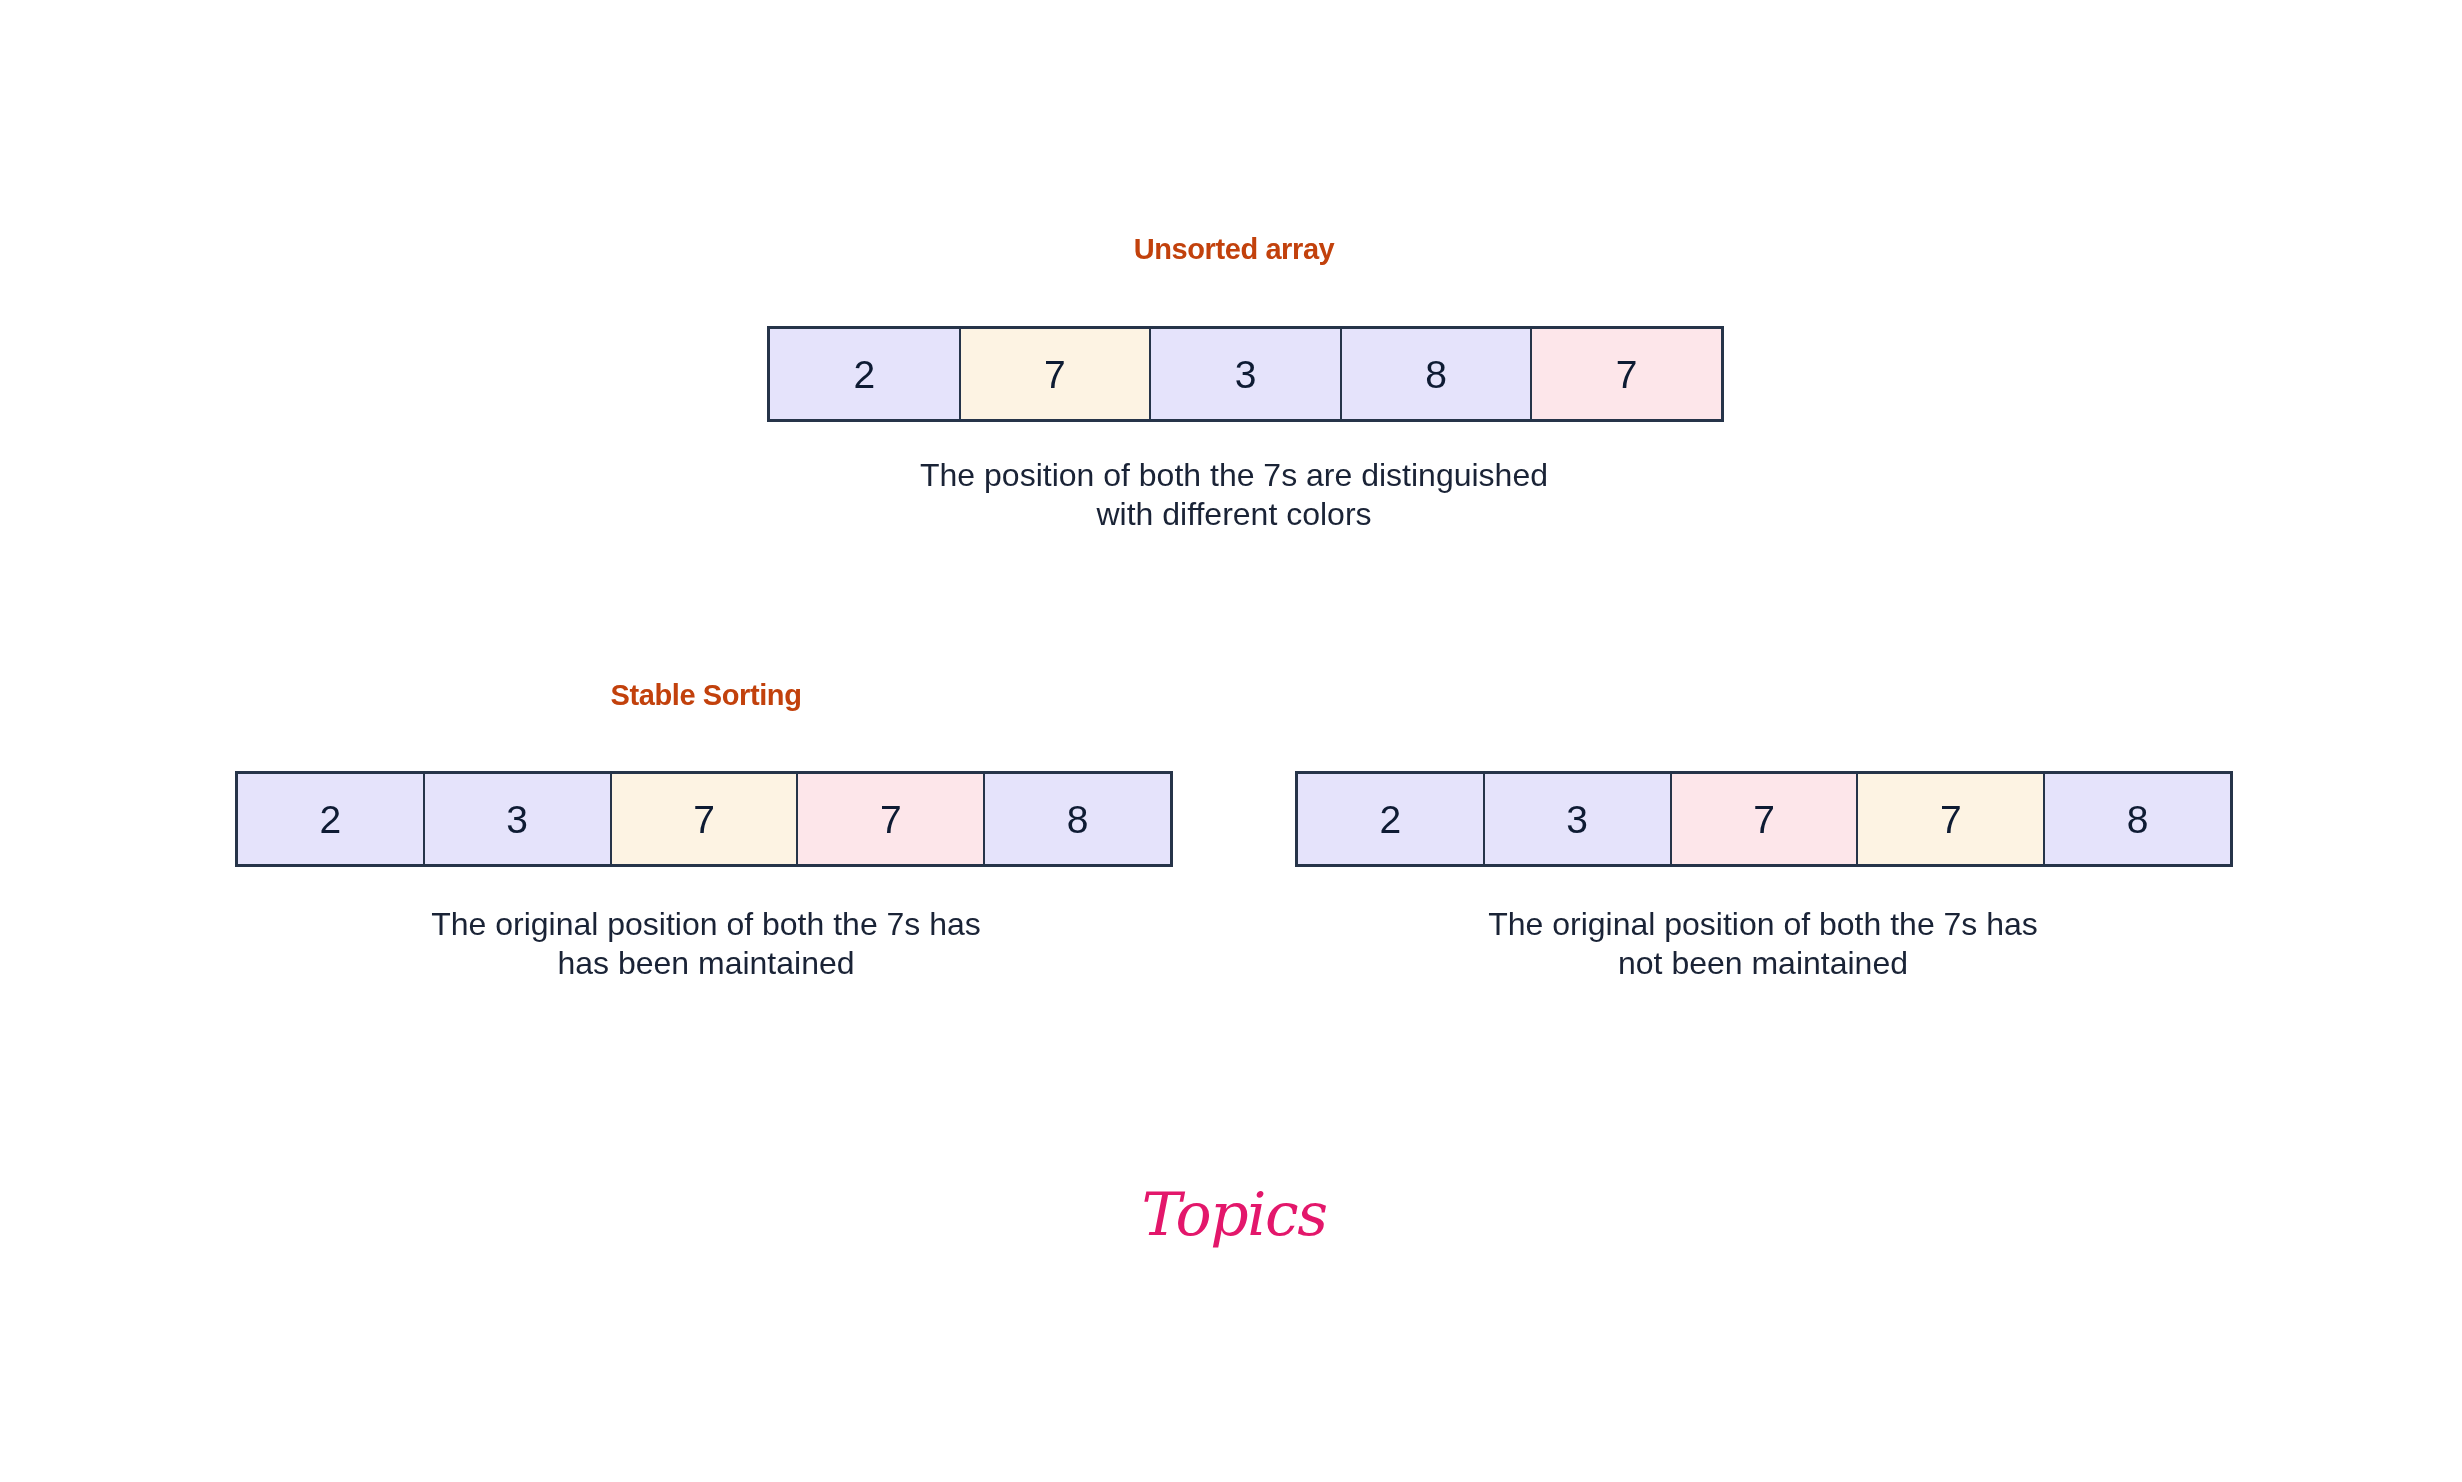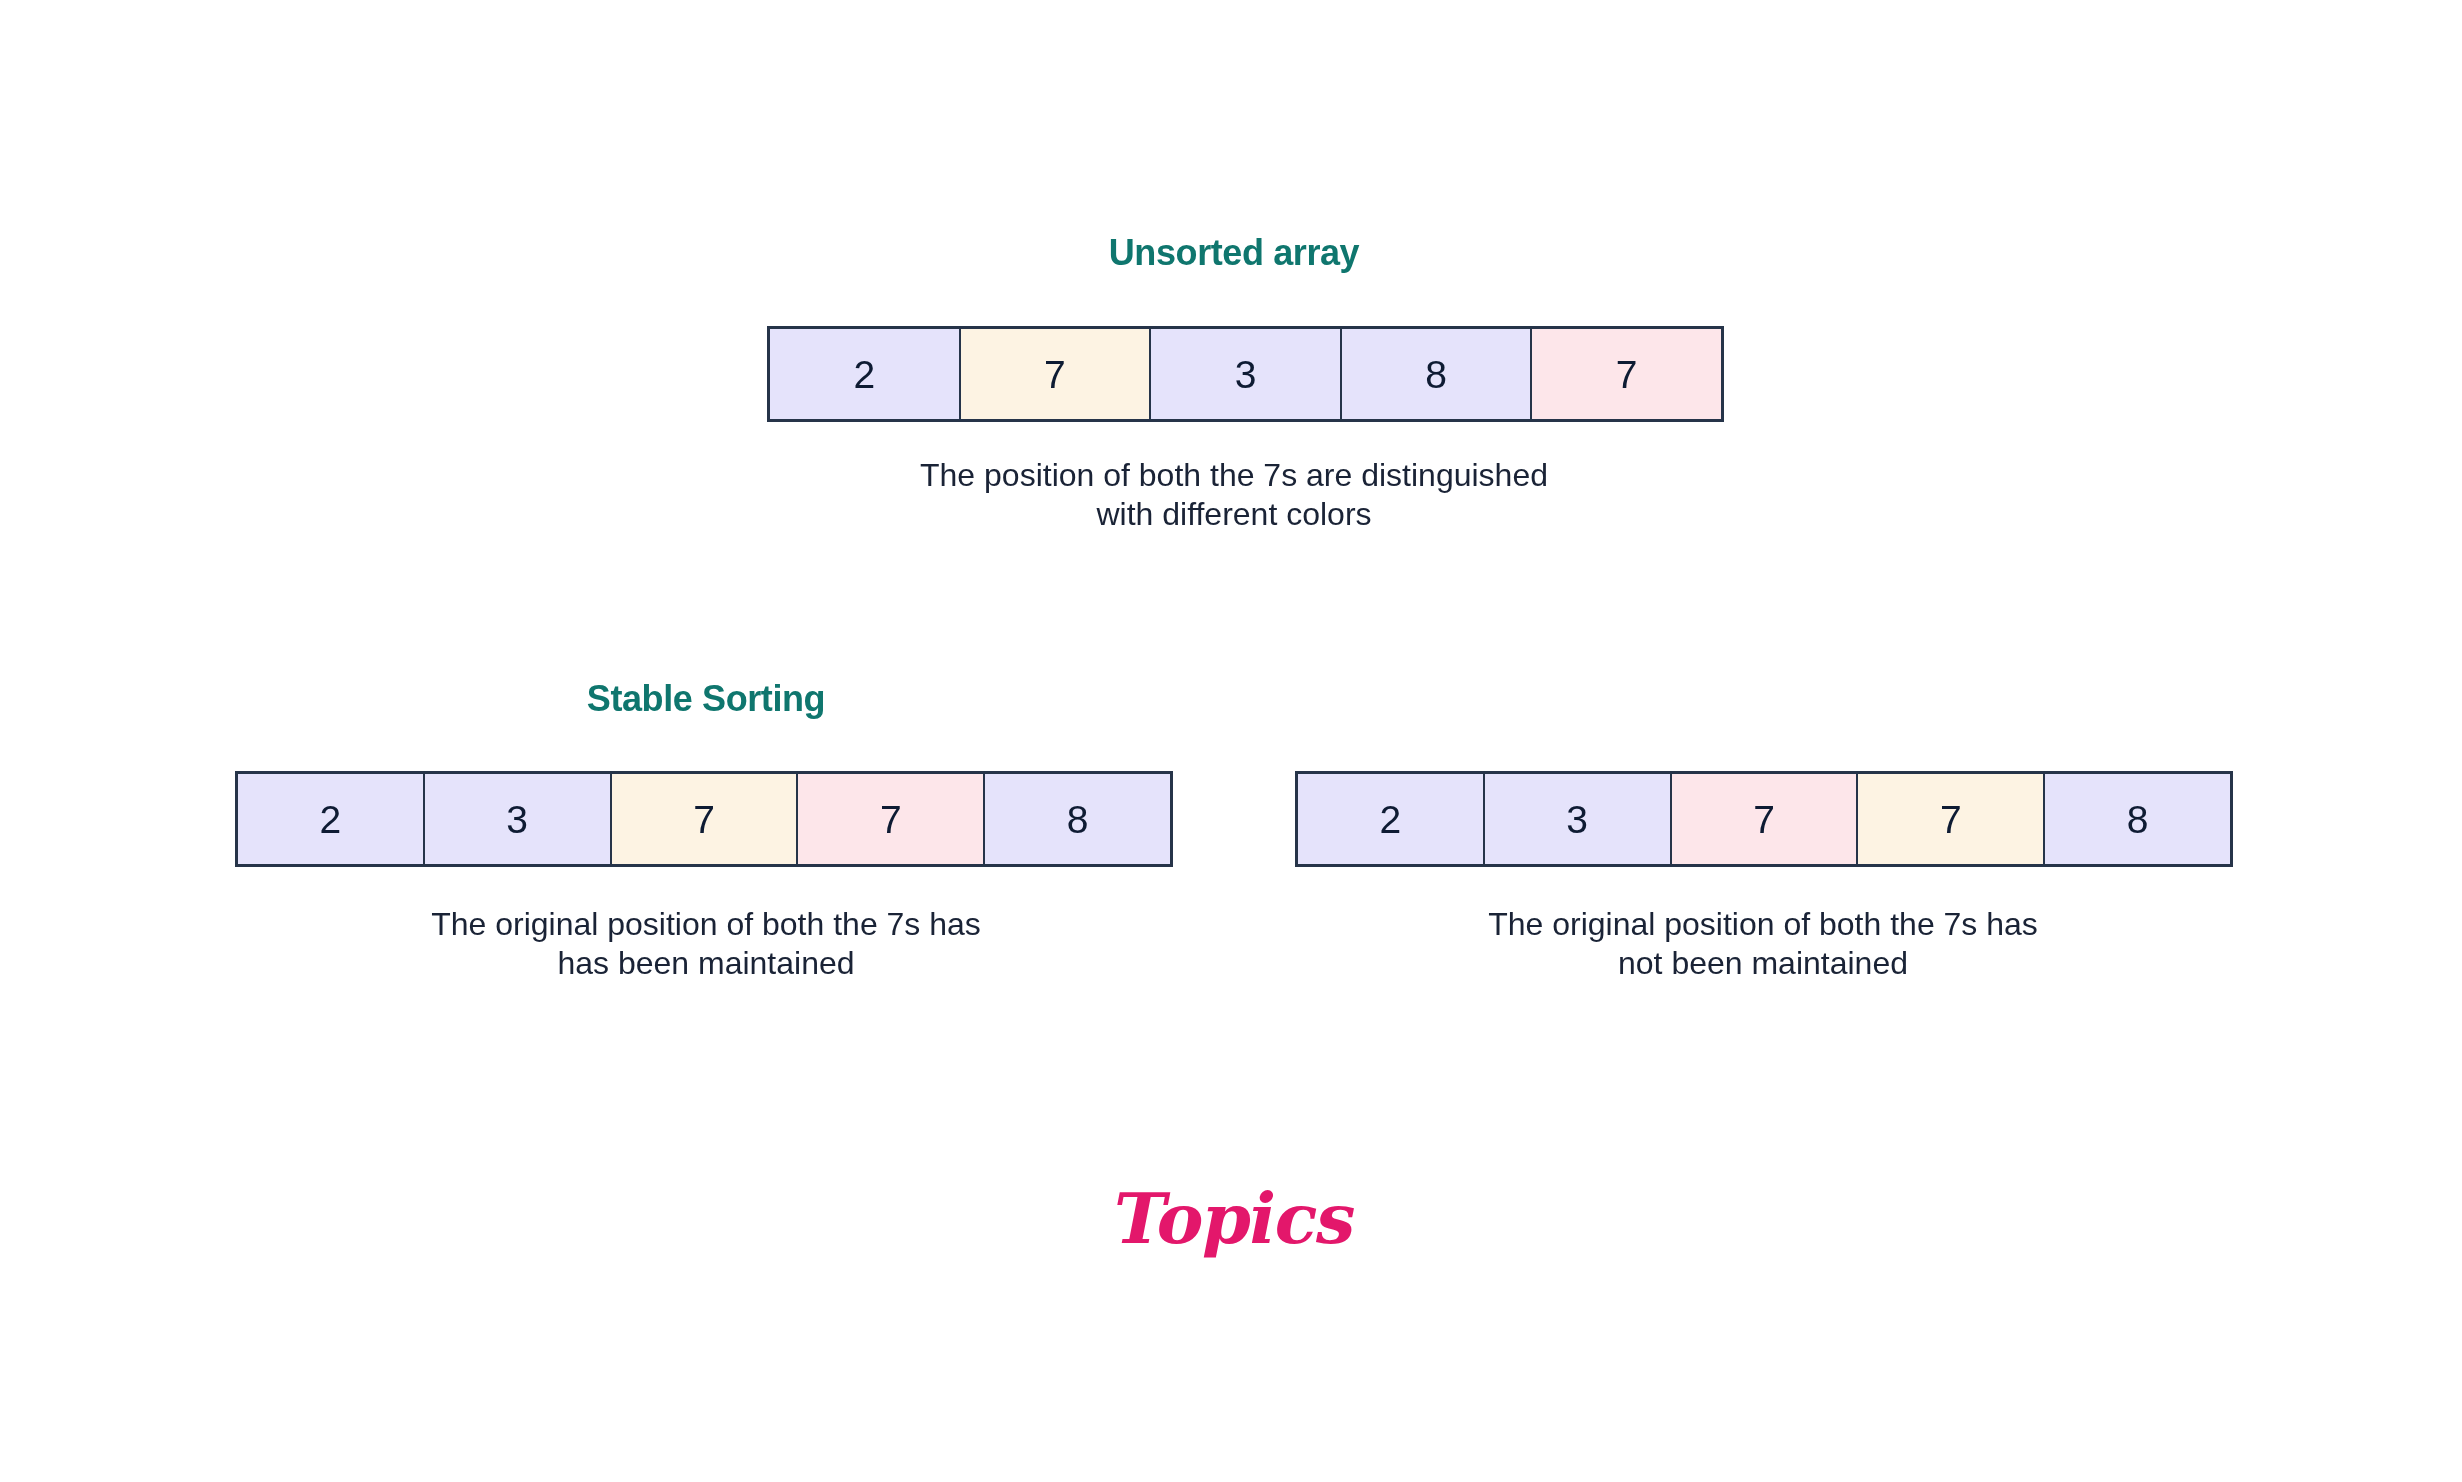--- a/index.html
+++ b/index.html
@@ -19,23 +19,23 @@
 
   .canvas {
     position: absolute;
     inset: 0;
     background: #ffffff;
   }
 
   
   .section-title {
     position: absolute;
-    font-size: 36px;
+    font-size: 29px;
     font-weight: bold;
-    color: #0f766e;
+    color: #c2410c;
     letter-spacing: -0.4px;
     text-align: center;
     white-space: nowrap;
     transform: translateX(-50%);
     line-height: 1;
   }
 
   
   .array {
     position: absolute;
@@ -84,23 +84,23 @@
     font-family: "Liberation Sans", sans-serif;
     font-size: 42px;
     font-weight: bold;
     letter-spacing: 6.5px;
     color: #11182f;
     line-height: 1;
     padding-left: 6.5px;
   }
   .logo-topics {
     font-family: "DejaVu Serif", serif;
-    font-size: 70px;
+    font-size: 60px;
     font-style: italic;
-    font-weight: bold;
+    font-weight: normal;
     color: #e3176b;
     line-height: 1;
     margin-top: 4.3px;
     letter-spacing: -1.4px;
   }
 </style>
 </head>
 <body>
 
 <div class="canvas">

